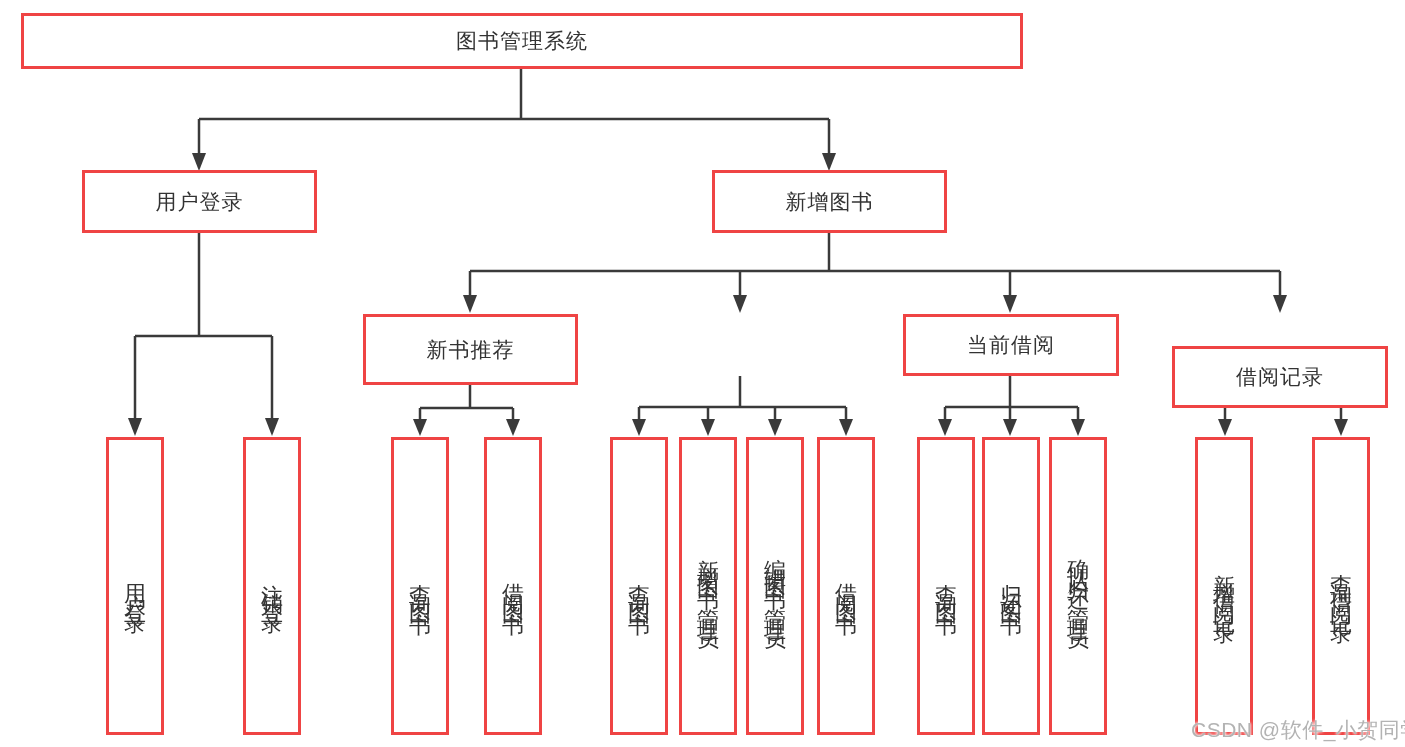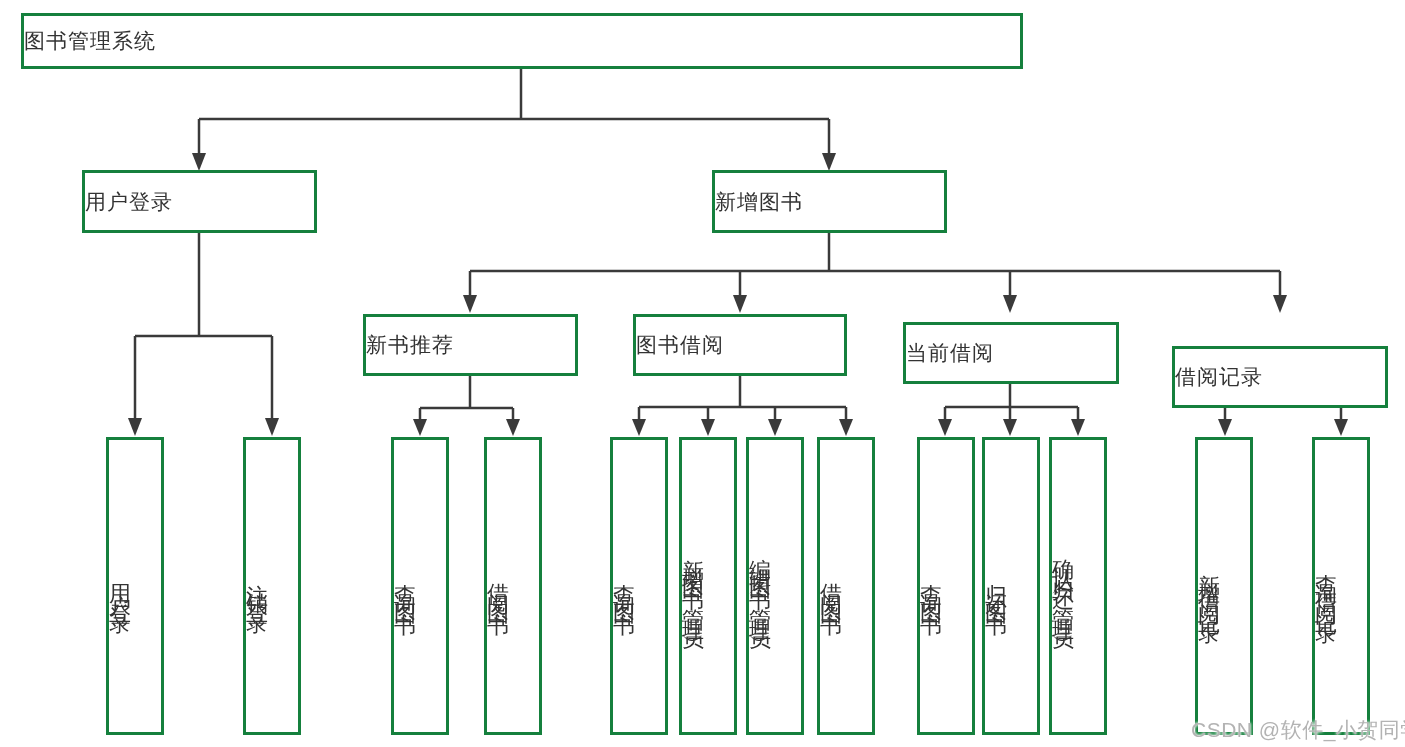--- a/index.html
+++ b/index.html
@@ -8,43 +8,43 @@
     width:1405px;height:747px;
     background:#ffffff;
     font-family:"Liberation Sans","DejaVu Sans",sans-serif;
     overflow:hidden;
   }
   .connectors{position:absolute;left:0;top:0;z-index:1;}
   .box{
     position:absolute;
     box-sizing:border-box;
     background:#ffffff;
-    border:3px solid #15803d;
-    display:flex;align-items:center;
+    border:3px solid #ef4444;
+    display:flex;align-items:center;justify-content:center;
     color:#333333;
     z-index:2;
   }
   .hlabel{font-size:21px;letter-spacing:1px;white-space:nowrap;}
   .vbox .vlabel{
     writing-mode:vertical-rl;
     text-orientation:mixed;
     font-size:22px;
     letter-spacing:10px;
     line-height:1;
     white-space:nowrap;
   }
   
   .b-root{left:21px;top:13px;width:1002px;height:56px;}
   
   .b-userlogin{left:82px;top:170px;width:235px;height:63px;}
   .b-bookmgmt{left:712px;top:170px;width:235px;height:63px;}
   
-  .b-newbook{left:363px;top:314px;width:215px;height:62px;}
+  .b-newbook{left:363px;top:314px;width:215px;height:71px;}
   .b-bookborrow{left:633px;top:314px;width:214px;height:62px;}
-  .b-currborrow{left:903px;top:322px;width:216px;height:62px;}
+  .b-currborrow{left:903px;top:314px;width:216px;height:62px;}
   .b-borrowrec{left:1172px;top:314px;width:216px;height:62px;margin-top:32px;}
   
   .leaf{top:437px;width:58px;height:298px;}
   .l1{left:106px;}  .l2{left:243px;}
   .l3{left:391px;}  .l4{left:484px;}
   .l5{left:610px;}  .l6{left:679px;}
   .l7{left:746px;}  .l8{left:817px;}
   .l9{left:917px;}  .l10{left:982px;} .l11{left:1049px;}
   .l12{left:1195px;} .l13{left:1312px;}
   .watermark{
@@ -132,23 +132,20 @@
   <div class="box b-userlogin">
     <span class="hlabel">用户登录</span>
   </div>
   <div class="box b-bookmgmt">
     <span class="hlabel">新增图书</span>
   </div>
 
   <div class="box b-newbook">
     <span class="hlabel">新书推荐</span>
   </div>
-  <div class="box b-bookborrow">
-    <span class="hlabel">图书借阅</span>
-  </div>
   <div class="box b-currborrow">
     <span class="hlabel">当前借阅</span>
   </div>
   <div class="box b-borrowrec">
     <span class="hlabel">借阅记录</span>
   </div>
 
   <div class="box leaf vbox l1">
     <span class="vlabel">用户登录</span>
   </div>

